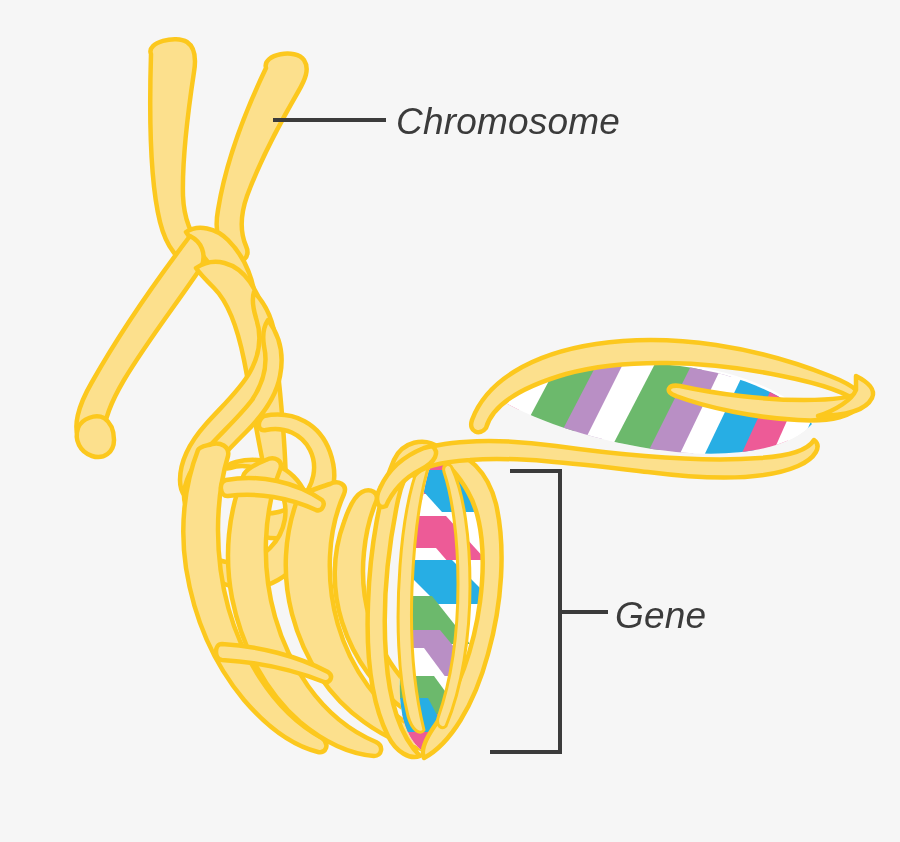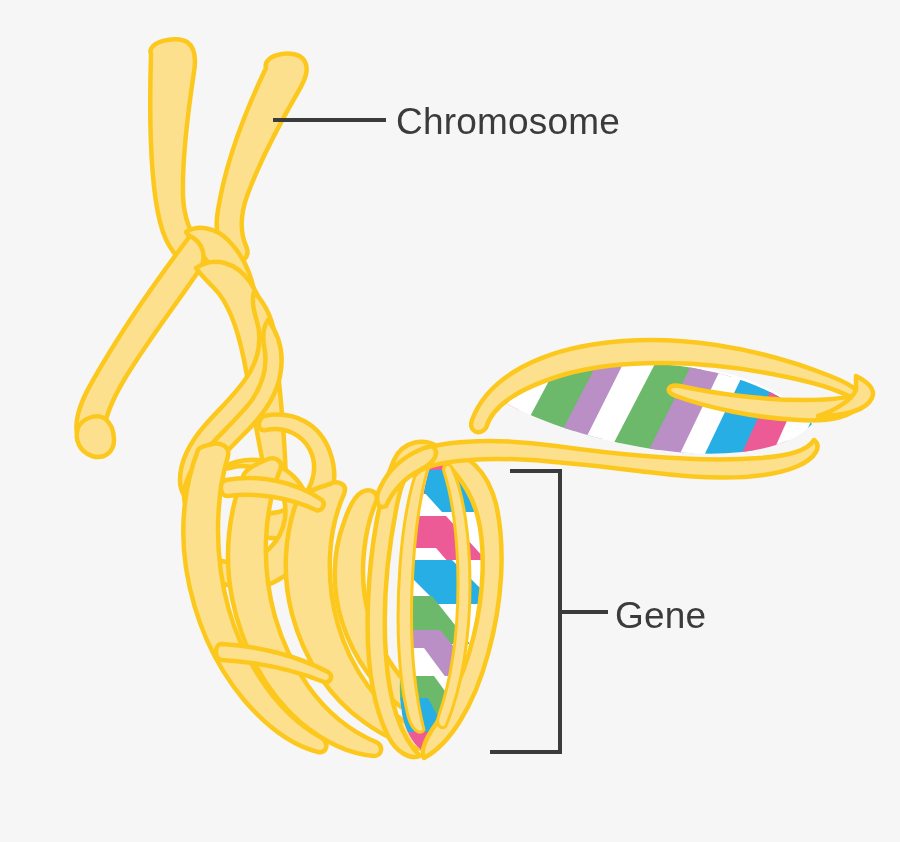--- a/index.html
+++ b/index.html
@@ -12,20 +12,21 @@
     width: 900px;
     height: 842px;
     overflow: hidden;
     font-family: "Liberation Sans", sans-serif;
   }
   #diagram-root {
     position: relative;
     width: 900px;
     height: 842px;
     background: #f6f6f6;
+    font-style: italic;
   }
   #diagram-svg {
     position: absolute;
     top: 0;
     left: 0;
     width: 900px;
     height: 842px;
     display: block;
   }
   .label-text {

